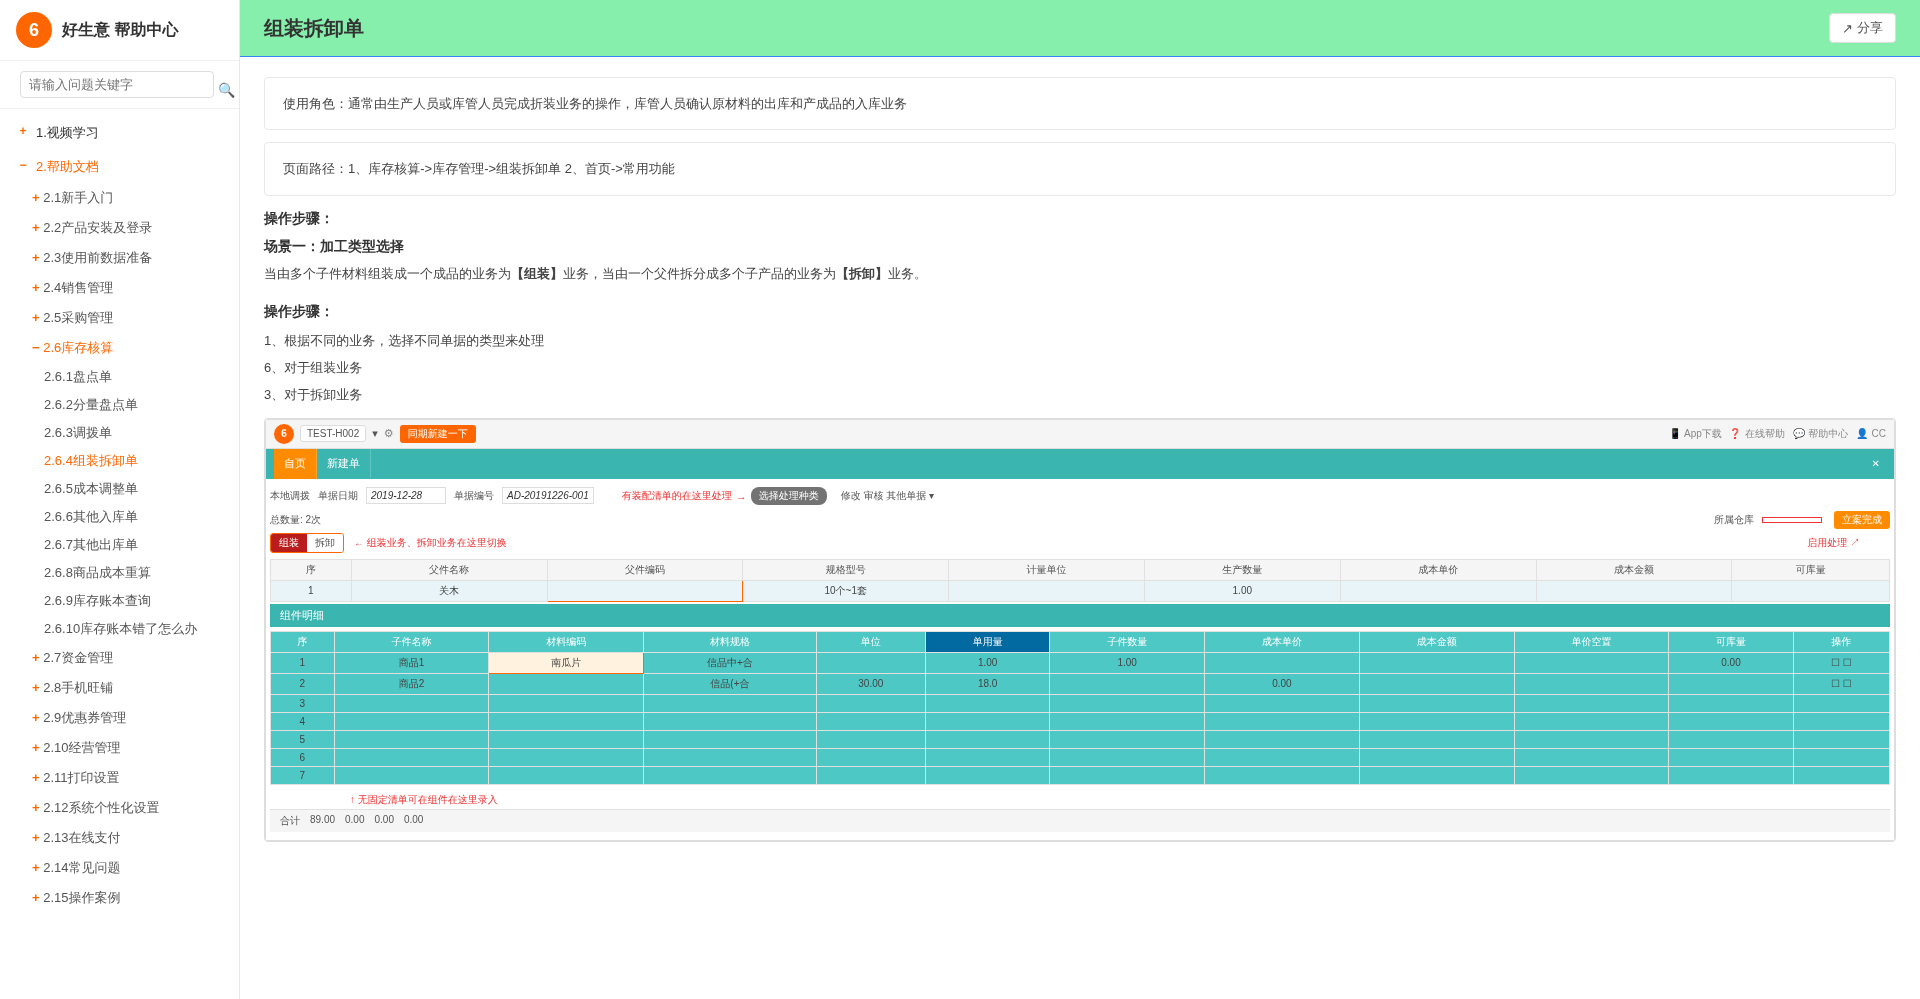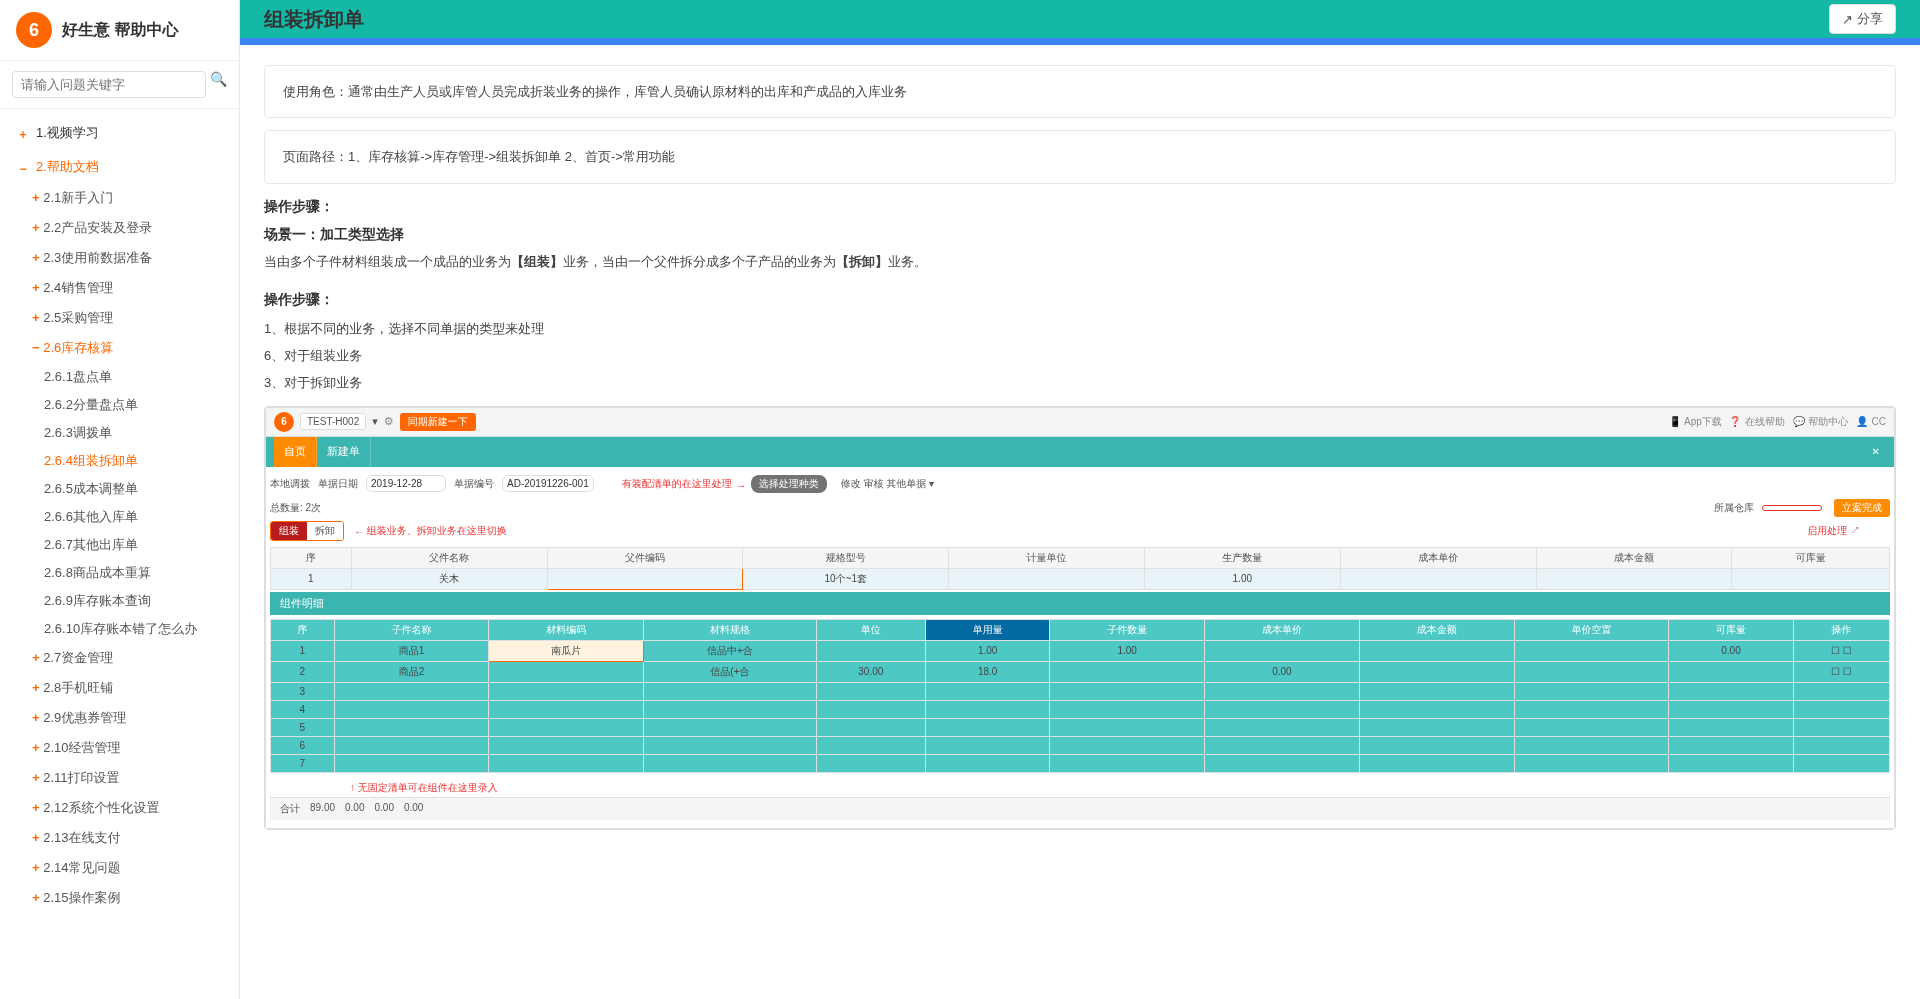--- a/index.html
+++ b/index.html
@@ -36,24 +36,24 @@
       font-weight: bold;
       margin-right: 10px;
       flex-shrink: 0;
     }
     .logo-title {
       font-size: 16px;
       font-weight: bold;
       color: #333;
     }
     .search-box {
-      padding: 10px 12px;
+      padding: 10px 20px;
       border-bottom: 1px solid #f0f0f0;
       display: flex;
-      align-items: flex-start;
+      align-items: flex-end;
     }
     .search-input {
       flex: 1;
       border: 1px solid #ddd;
       border-radius: 4px;
       padding: 5px 8px;
       font-size: 13px;
       outline: none;
       color: #999;
     }
@@ -68,21 +68,21 @@
     .nav-list {
       flex: 1;
       overflow-y: auto;
       padding: 8px 0;
     }
     .nav-section {
       margin-bottom: 2px;
     }
     .nav-section-title {
       display: flex;
-      align-items: flex-end;
+      align-items: flex-start;
       padding: 7px 16px;
       cursor: pointer;
       font-size: 13px;
       color: #333;
     }
     .nav-section-title .icon {
       width: 14px;
       height: 14px;
       margin-right: 6px;
       display: inline-flex;
@@ -112,26 +112,26 @@
     
     .main {
       flex: 1;
       display: flex;
       flex-direction: column;
       height: 100vh;
       overflow: hidden;
       background: #fff;
     }
     .main-header {
-      padding: 4px 24px;
-      border-bottom: 7px solid #3b82f6;
+      padding: 13px 24px;
+      border-bottom: 1px solid #3b82f6;
       display: flex;
       align-items: center;
       justify-content: space-between;
-      background: #14b8a6;
+      background: #86efac;
     }
     .main-title {
       font-size: 20px;
       font-weight: bold;
       color: #333;
     }
     .share-btn {
       display: flex;
       align-items: center;
       border: 1px solid #ddd;
@@ -271,24 +271,25 @@
     .mock-form-row {
       display: flex;
       align-items: center;
       margin-bottom: 6px;
       gap: 8px;
       flex-wrap: wrap;
     }
     .mock-label { font-size: 10px; color: #555; white-space: nowrap; }
     .mock-input {
       border: 1px solid #ddd;
-      border-radius: 6px;
+      border-radius: 0;
       padding: 2px 4px;
       font-size: 10px;
       min-width: 80px;
+      font-style: italic;
     }
     .mock-input.red-border { border-color: #e33; }
     .mock-type-selector {
       display: flex;
       border: 1px solid #ff6600;
       border-radius: 3px;
       overflow: hidden;
       font-size: 10px;
     }
     .mock-type-option {

